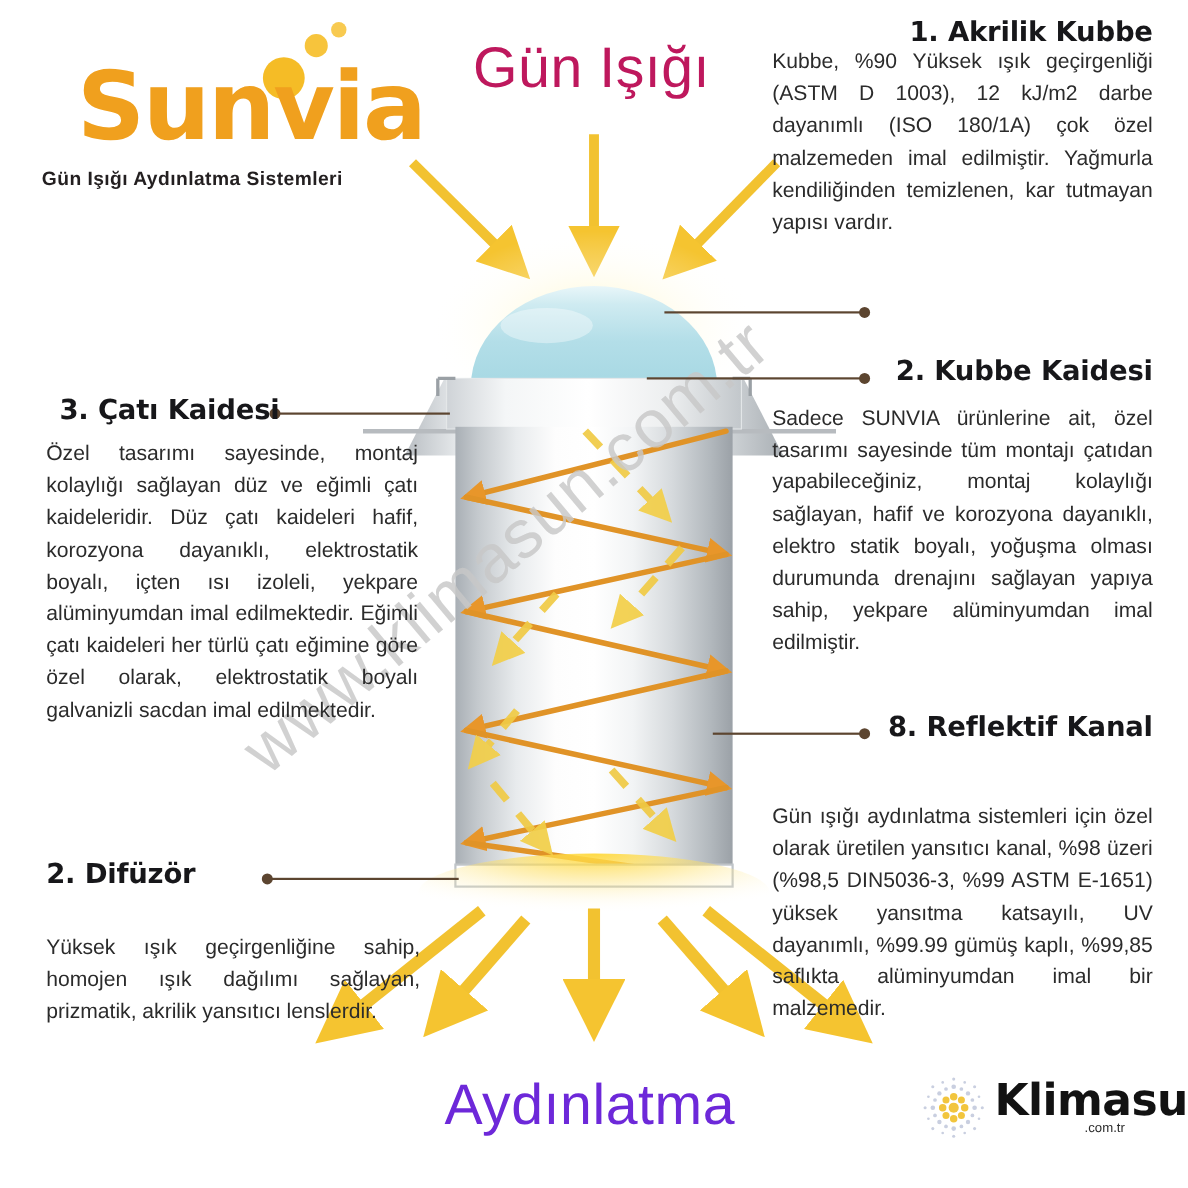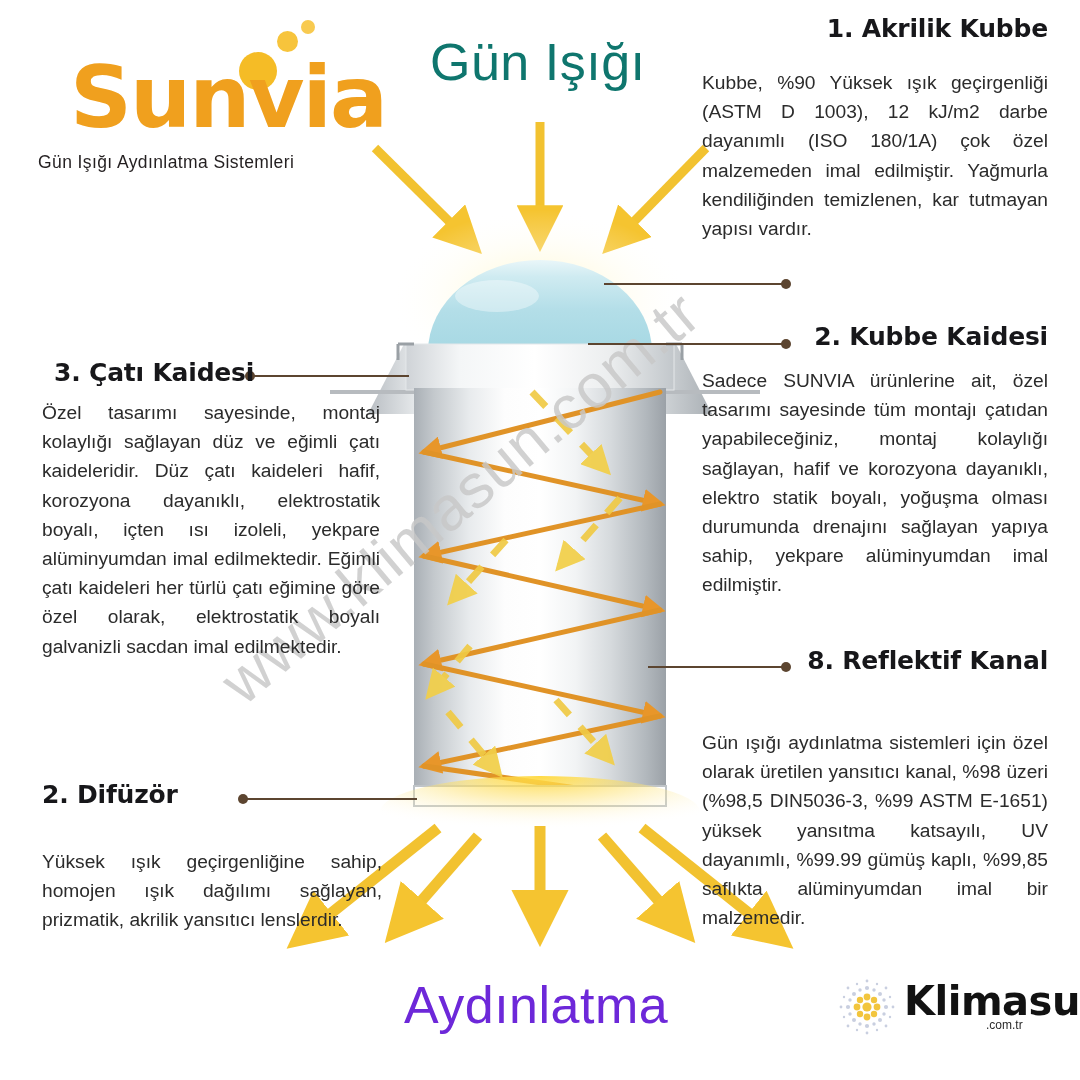--- a/index.html
+++ b/index.html
@@ -19,21 +19,21 @@
     font-weight:bold;
     font-size:86px;
     color:#f0a01e;
     letter-spacing:-2px;
     line-height:1;
     position:absolute;left:8px;top:32px;margin-left:34px;
   }
   #sunvia-tagline{
     position:absolute;left:10px;top:130px;
     font-family:"Liberation Sans", sans-serif;
-    font-weight:normal;font-size:17.5px;color:#231f20;
+    font-weight:bold;font-size:17.5px;color:#231f20;
     letter-spacing:0.4px;white-space:nowrap;
   }
   .bubble{position:absolute;border-radius:50%;background:#f5b820;}
   #sunvia-bubble-lg{width:38px;height:38px;left:211px;top:30px;background:#f5bc26;}
   #sunvia-bubble-md{width:21px;height:21px;left:249px;top:9px;background:#f7c43c;}
   #sunvia-bubble-sm{width:14px;height:14px;left:273px;top:-2px;background:#f8ca50;}
 
   
   .sect-title{
     font-family:"DejaVu Sans", sans-serif;
@@ -42,21 +42,21 @@
   }
   .sect-body{
     position:absolute;
     font-family:"Liberation Sans", sans-serif;
     font-size:19.2px;line-height:1.52;color:#2b2b2b;
     text-align:justify;
     text-justify:inter-word;
   }
 
   #sect1-title{right:32px;top:14px;}
-  #sect1-body{right:32px;top:68px;width:346px;}
+  #sect1-body{right:32px;top:42px;width:346px;}
   #sect2-title{right:32px;top:322px;}
   #sect2-body{right:32px;top:366px;width:346px;}
   #sect4-title{right:32px;top:646px;}
   #sect4-body{right:32px;top:728px;width:346px;margin-left:48px;}
 
   #sect3-title{left:42px;top:358px;margin-left:12px;}
   #sect3-body{left:42px;top:398px;width:338px;}
   #sect5-title{left:42px;top:780px;}
   #sect5-body{left:42px;top:827px;width:340px;margin-top:20px;}
 
@@ -72,21 +72,21 @@
   #leader4-dot{left:781px;top:662px;}
   #leader3{left:249px;top:375px;width:160px;}
   #leader3-dot{left:245px;top:371px;}
   #leader5{left:242px;top:798px;width:175px;}
   #leader5-dot{left:238px;top:794px;}
 
   
   #daylight-label{
     position:absolute;left:430px;top:32px;
     font-family:"Liberation Sans", sans-serif;
-    font-size:52px;color:#0f766e;font-weight:normal;letter-spacing:0.5px;
+    font-size:52px;color:#be185d;font-weight:normal;letter-spacing:0.5px;
   }
   #illumination-label{
     position:absolute;left:404px;top:975px;
     font-family:"Liberation Sans", sans-serif;
     font-size:52px;color:#6d28d9;font-weight:normal;letter-spacing:0.5px;
   }
 
   
   #klimasun-logo{position:absolute;left:836px;top:974px;width:216px;height:74px;}
   #klimasun-wordmark{

